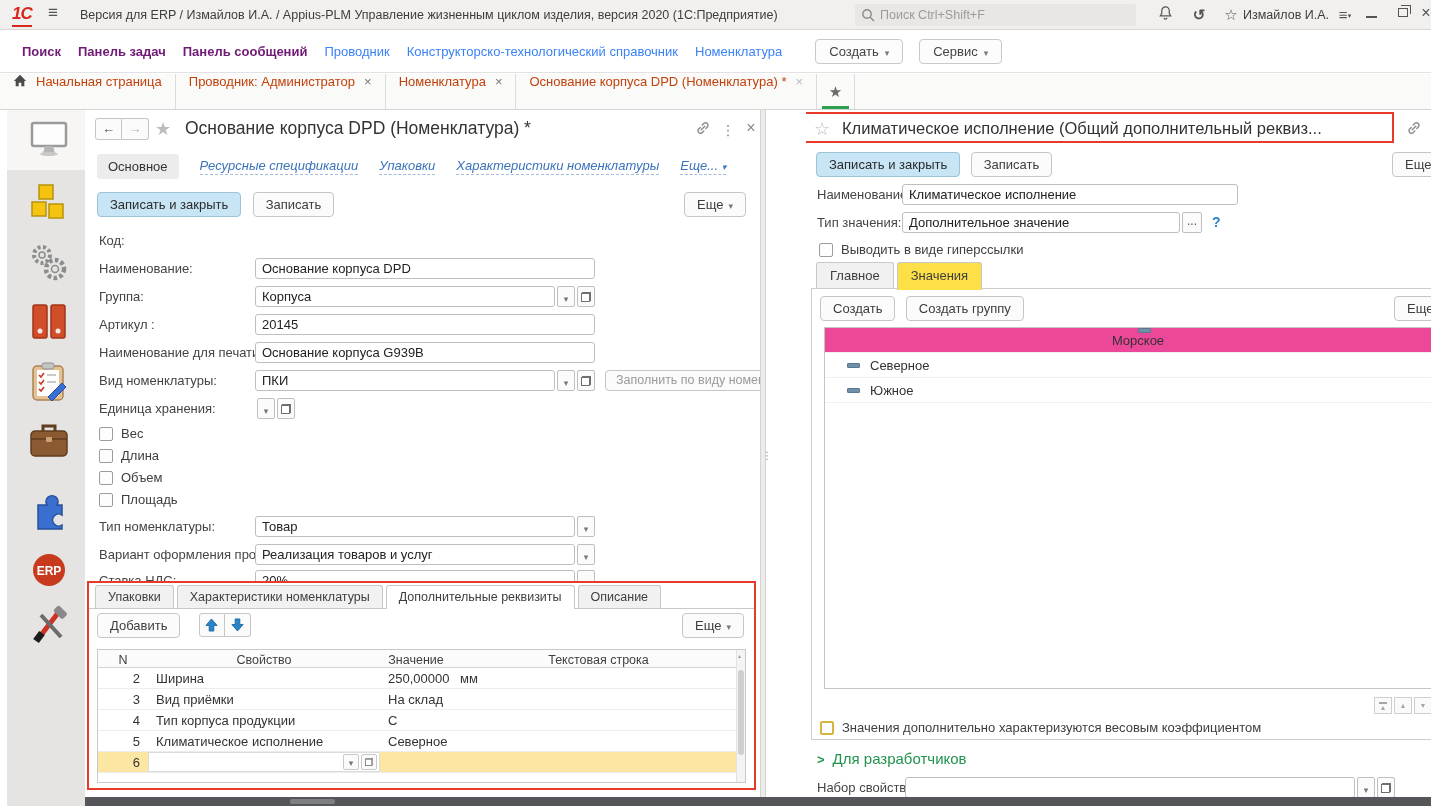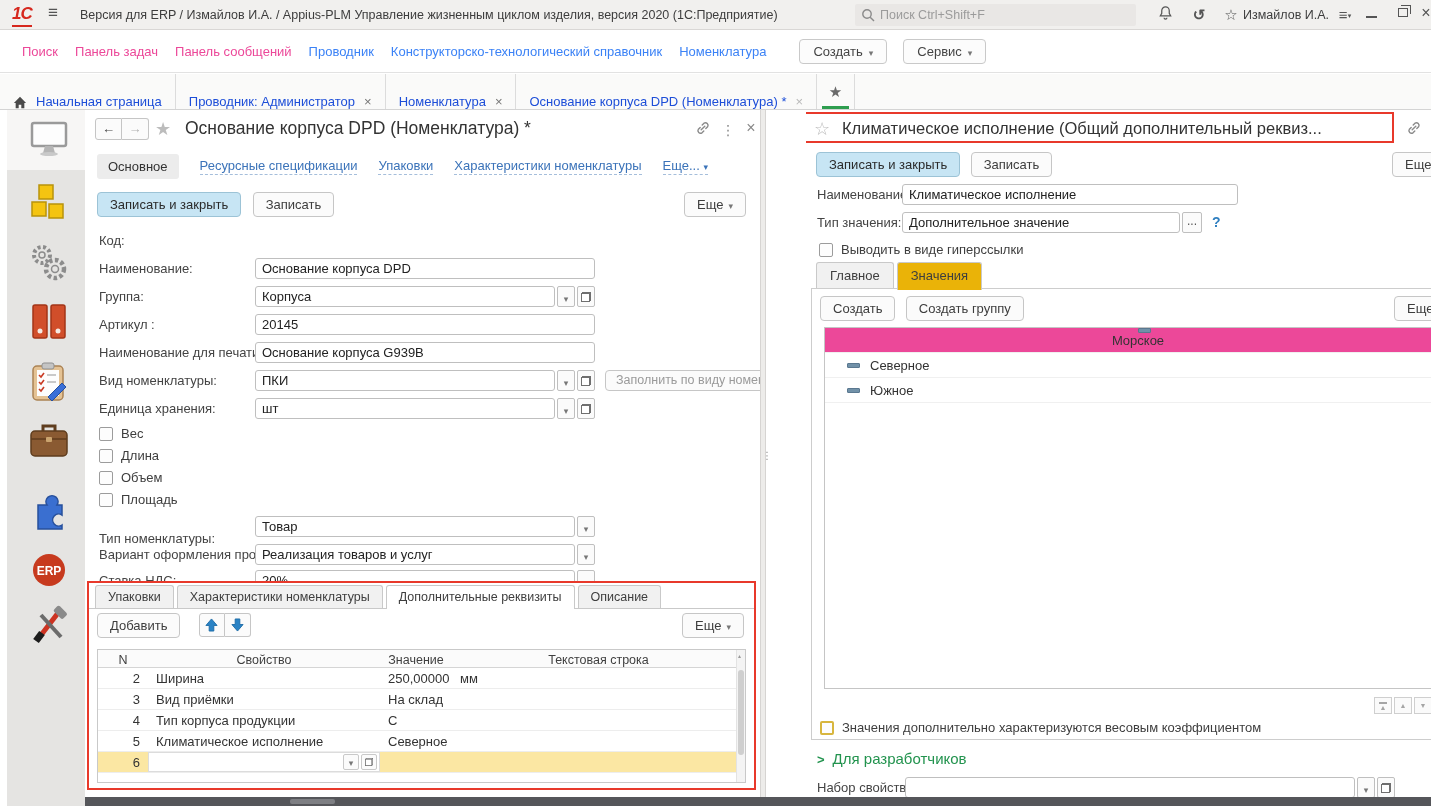--- a/index.html
+++ b/index.html
@@ -24,28 +24,28 @@
   .viewico i { font-style:normal; font-size:7px; position:relative; top:-2px; color:#555; }
   .minico { position:absolute; left:1366px; top:16px; width:11px; height:2px; background:#555; }
   .restico { position:absolute; left:1398px; top:8px; width:10px; height:9px; border:1.5px solid #555; }
   .restico::before { content:""; position:absolute; left:2px; top:-4px; width:9px; height:8px; border:1.5px solid #555; border-bottom:none; border-left:none; }
   .closeico { position:absolute; left:1416px; top:4px; font-size:16px; color:#555; width:20px; text-align:center; }
   .closeico::before { content:"×"; }
 
   
   .menubar { position:absolute; left:0; top:31px; width:1431px; height:42px; background:#fff; border-bottom:1px solid #e2e2e2; display:flex; align-items:center; padding-left:22px; }
   .mitem { font-size:13px; color:#3b82f6; margin-right:17px; white-space:nowrap; }
-  .mitem.b { font-weight:normal; color:#ec4899; }
+  .mitem.b { font-weight:bold; color:#701a75; }
   .mbtn { border:1px solid #c9c9c9; border-radius:4px; background:#fcfcfc; padding:4px 13px; font-size:13px; color:#444; margin-left:16px; white-space:nowrap; }
   .mbtn .caret { margin-left:6px; }
   .caret::before { content:"▾"; font-size:9px; color:#777; }
 
   
   .tabbar { position:absolute; left:0; top:74px; width:1431px; height:36px; background:#fafaf9; border-bottom:1px solid #d4d4d4; display:flex; }
-  .tab { display:flex; align-items:flex-end; padding:0 13px; border-right:1px solid #dcdcdc; font-size:13px; color:#1d4ed8; gap:9px; white-space:nowrap; }
+  .tab { display:flex; align-items:flex-start; padding:0 13px; border-right:1px solid #dcdcdc; font-size:13px; color:#c2410c; gap:9px; white-space:nowrap; }
   .tab .tx { position:relative; top:0; }
   .tclose { color:#757575; font-size:13px; }
   .tclose::before { content:"×"; }
   .tclose.lite { color:#b9b9b9; }
   .startab { width:38px; display:flex; align-items:center; justify-content:center; border-right:1px solid #dcdcdc; position:relative; }
   .startab .st { color:#6a6a6a; font-size:15px; }
   .startab .st::before { content:"★"; }
   .startab::after { content:""; position:absolute; left:5px; right:5px; bottom:0; height:3px; background:#2e9e4f; }
 
   
@@ -72,21 +72,21 @@
   .pstar.fill::before { content:"★"; }
   .pstar.out::before { content:"☆"; }
   .ptitle { position:absolute; font-size:17.5px; color:#333; white-space:nowrap; }
   .hico { position:absolute; width:20px; height:20px; text-align:center; color:#8a8a8a; }
   .kebab::before { content:"⋮"; font-size:14px; }
   .xclose::before { content:"×"; font-size:16px; color:#8a8a8a; }
 
   
   .navtabs { position:absolute; left:12px; top:42px; height:28px; display:flex; align-items:center; gap:21px; }
   .chip { background:#ececec; border-radius:3px; padding:5px 11px; font-size:13px; color:#333; }
-  .flink { font-size:13px; color:#3b73b9; border-bottom:1px dashed #a5bedb; padding-bottom:1px; white-space:nowrap; }
+  .flink { font-size:13px; color:#3b73b9; border-bottom:1px dashed #a5bedb; padding-bottom:1px; white-space:nowrap;font-style:italic; }
   .flink .caret::before { color:#3b73b9; }
 
   .btn { display:inline-block; border:1px solid #c6c6c6; border-radius:4px; background:#fbfbfb; padding:4px 12px; font-size:13px; color:#3d3d3d; white-space:nowrap; }
   .btn-primary { background:#c7e5f4; border-color:#9cc3d6; color:#2b2b2b; }
   .btn.dis { color:#9a9a9a; }
   .btn .caret { margin-left:5px; }
 
   
   .lbl { position:absolute; left:14px; font-size:13px; color:#444; line-height:21px; white-space:nowrap; }
   .inp { height:21px; border:1px solid #bfbfbf; border-radius:3px; font-size:13px; color:#222; padding:0 6px; font-family:"Liberation Sans",sans-serif; outline:none; background:#fff; }
@@ -121,21 +121,21 @@
   .editprop .cbtn { height:16px; width:16px; border:1px solid #c9c9c9; }
   .vscroll { position:absolute; right:0; top:0; bottom:0; width:9px; background:#f4f4f4; border-left:1px solid #e3e3e3; }
   .vscroll i { position:absolute; left:1px; top:20px; width:6px; height:85px; background:#cfcfcf; border-radius:3px; }
   .vscroll u { position:absolute; left:1px; top:2px; font-size:6px; color:#9a9a9a; text-decoration:none; }
   .vscroll u::before { content:"▴"; }
 
   
   .redbox-title { position:absolute; left:-4px; top:2px; width:592px; height:31px; border:2px solid #e8392b; }
   .rtabs { position:absolute; left:10px; top:152px; display:flex; height:27px; }
   .rtab { padding:5px 13px; font-size:13px; color:#3e3e3e; border:1px solid #c9c9c9; border-bottom:none; background:#f1f1f1; border-radius:3px 3px 0 0; margin-right:3px; }
-  .rtab.active { background:#eab308; position:relative; z-index:3; height:28px; }
+  .rtab.active { background:#fde047; position:relative; z-index:3; height:28px; }
   .groupbox { position:absolute; left:5px; top:178px; width:654px; height:452px; border:1px solid #cdcdcd; background:#fff; }
   .glist { position:absolute; left:12px; right:12px; top:38px; height:362px; border:1px solid #c5c5c5; overflow:hidden; }
   .litem { height:25px; display:flex; align-items:center; border-bottom:1px solid #f0f0f0; }
   .litem.sel { background:#ec4899;flex-direction:column; }
   .dashico { width:13px; height:5px; background:#7191a8; border:1px solid #5a7890; border-radius:1px; margin:0 10px 0 22px; }
   .litem span { font-size:13px; color:#333; }
   .sortbtns { position:absolute; right:12px; top:408px; display:flex; gap:2px; }
   .sbt { width:18px; height:17px; border:1px solid #cfcfcf; background:#fafafa; display:flex; flex-direction:column; align-items:center; justify-content:center; color:#a5a5a5; font-size:7px; line-height:6px; }
   .sbt b { display:block; width:8px; height:2px; background:#a5a5a5; margin:1px 0; }
   .tri-up::before { content:"▲"; } .tri-down::before { content:"▼"; }
@@ -348,21 +348,20 @@
           <span class="caret"></span>
         </span>
       <span class="cbtn">
           <span class="ico-open"></span>
         </span>
       <span class="btn dis" style="margin-left:10px;padding:2px 10px;font-size:12.5px;">Заполнить по виду номенклатуры</span>
     </div>
 
     <span class="lbl" style="top:288px;">Единица хранения:</span>
     <div class="fieldrow" style="left:170px;top:288px;">
-      <input class="inp" style="width: 300px;" value="шт">
       <span class="cbtn">
           <span class="caret"></span>
         </span>
       <span class="cbtn">
           <span class="ico-open"></span>
         </span>
     </div>
 
     <div class="cbrow" style="left:14px;top:316px;">
       <span class="cb"></span>
@@ -374,21 +373,21 @@
     </div>
     <div class="cbrow" style="left:14px;top:360px;">
       <span class="cb"></span>
         <span>Объем</span>
     </div>
     <div class="cbrow" style="left:14px;top:382px;">
       <span class="cb"></span>
         <span>Площадь</span>
     </div>
 
-    <span class="lbl" style="top:418px;text-align:right;">Тип номенклатуры:</span>
+    <span class="lbl" style="top:406px;text-align:right;">Тип номенклатуры:</span>
     <div class="fieldrow" style="left:170px;top:406px;">
       <input class="inp" style="width: 320px;" value="Товар">
       <span class="cbtn">
           <span class="caret"></span>
         </span>
     </div>
 
     <span class="lbl" style="top:434px;">Вариант оформления продажи:</span>
     <div class="fieldrow" style="left:170px;top:434px;">
       <input class="inp" style="width: 320px;" value="Реализация товаров и услуг">

